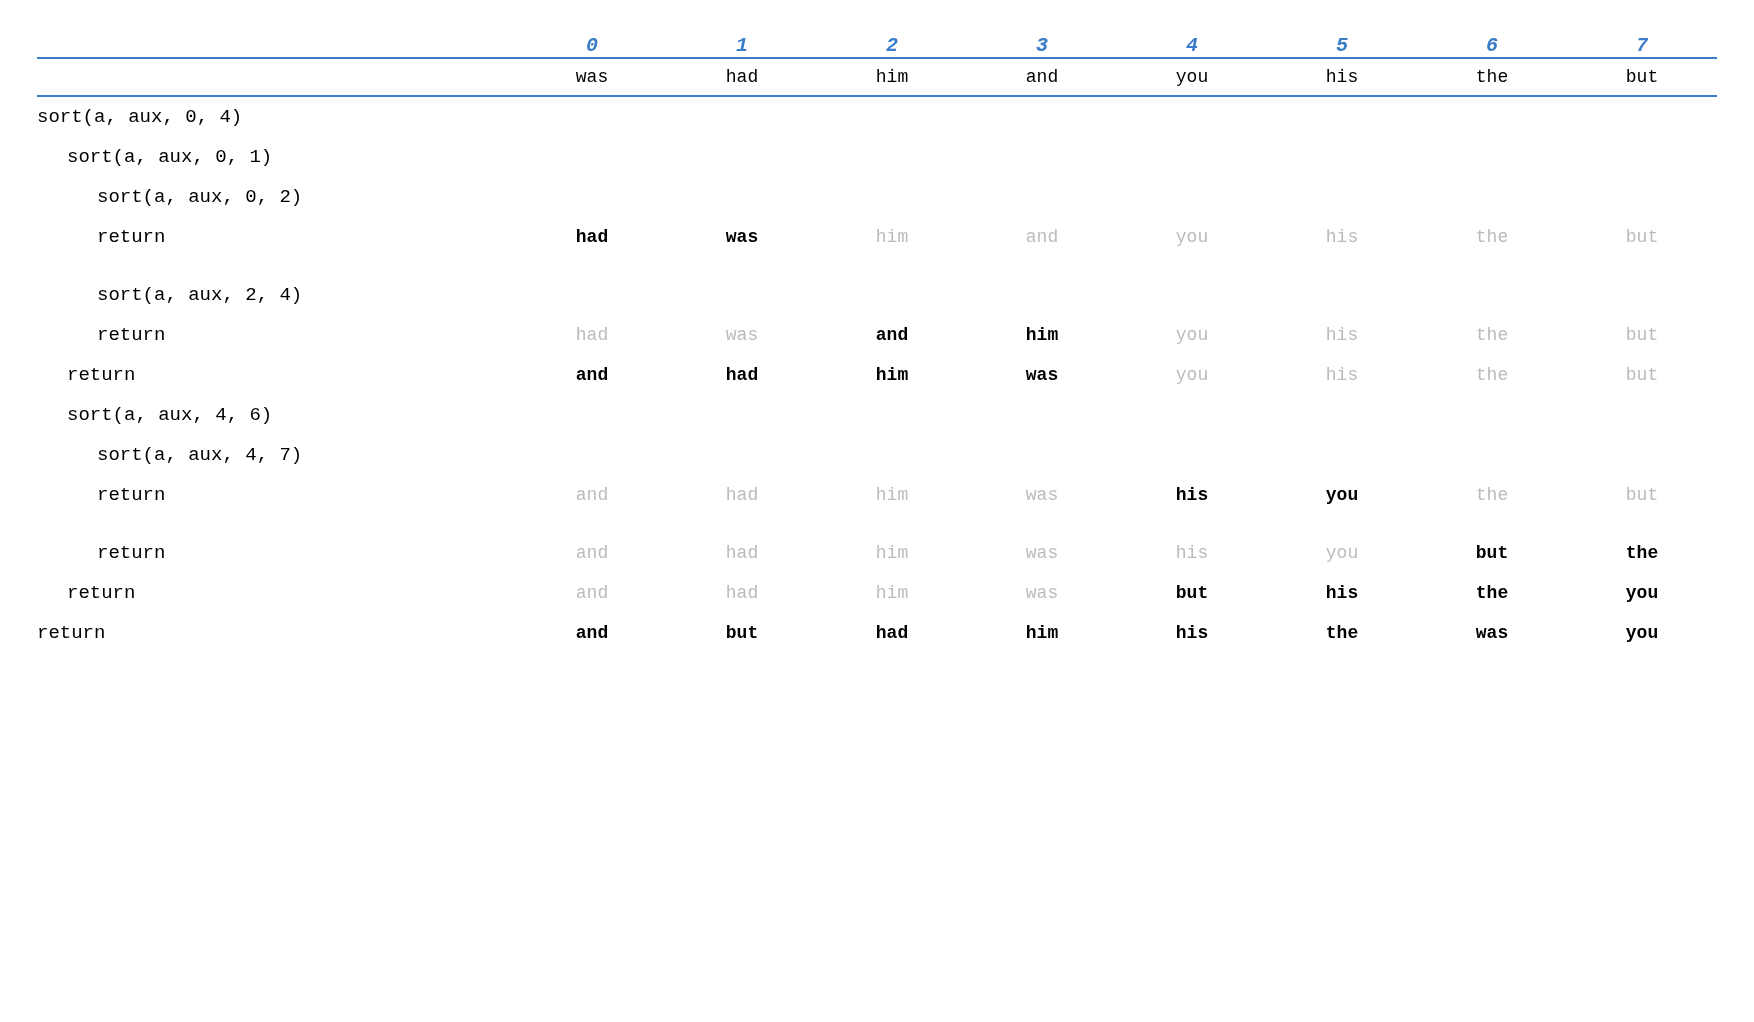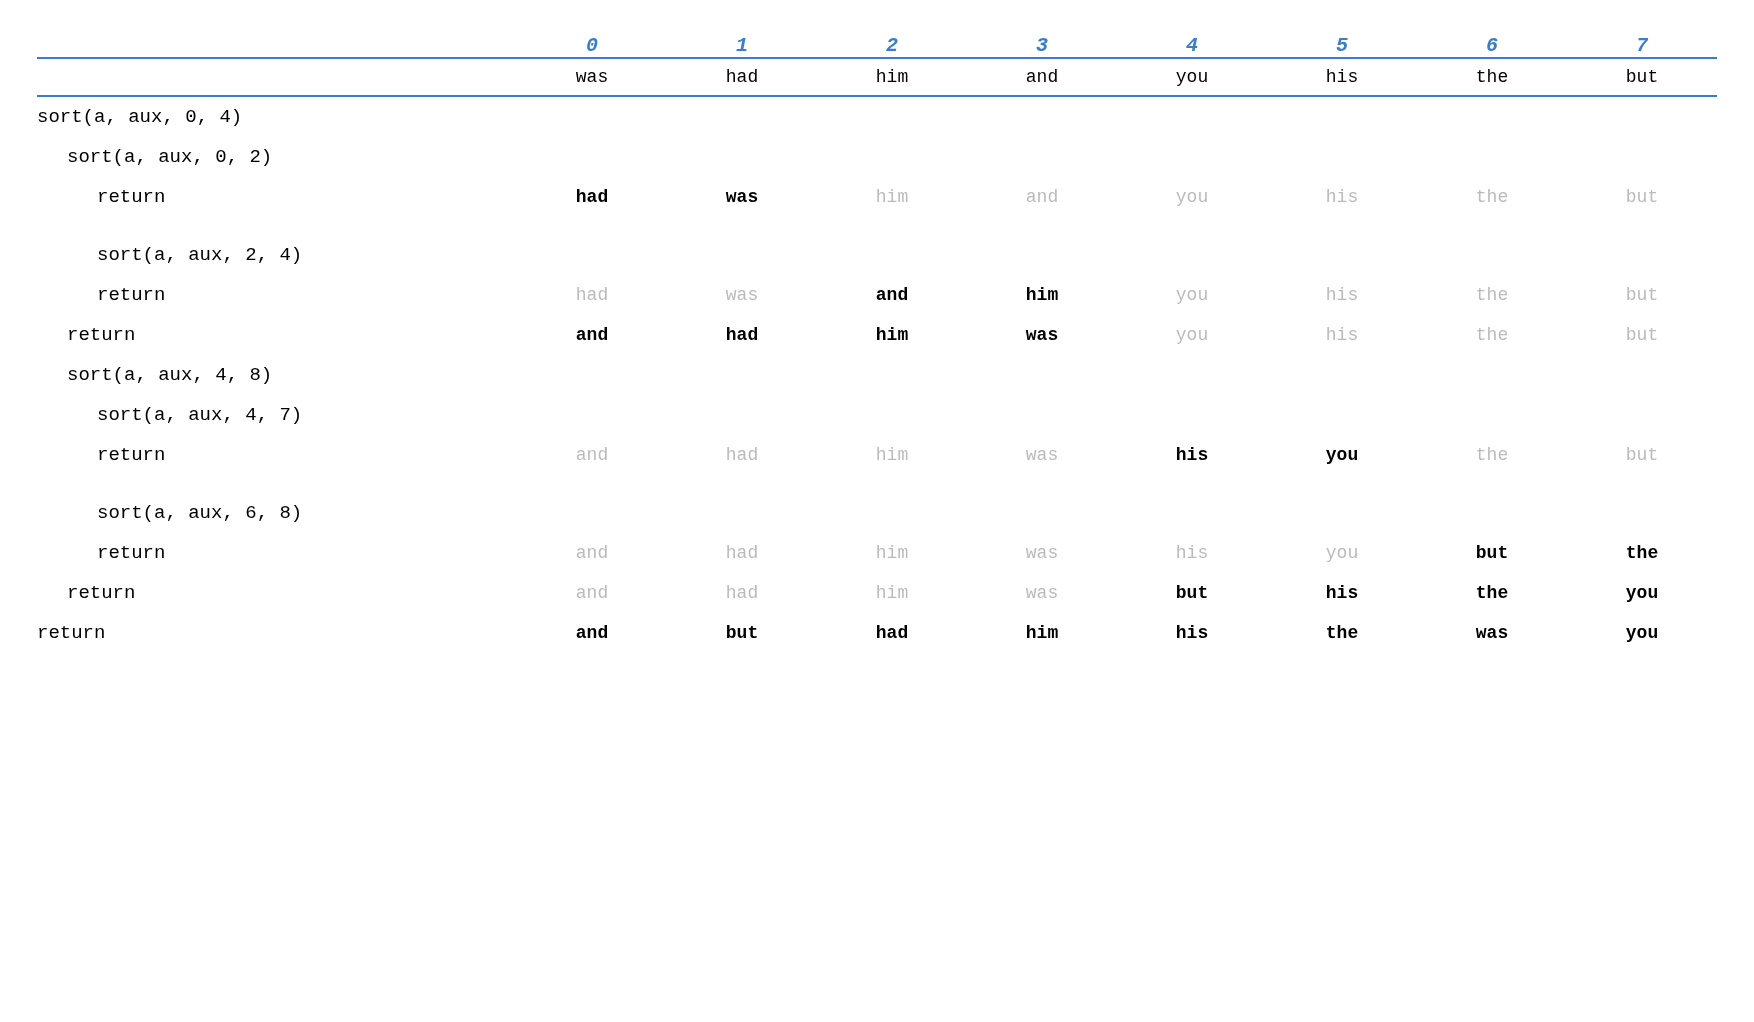--- a/index.html
+++ b/index.html
@@ -48,21 +48,25 @@
         <div style="flex: 1 1 0%; text-align: center; font-size: 18px; font-family: &quot;Courier New&quot;, monospace; color: rgb(0, 0, 0);">but</div>
       </div>
   </div>
 
   <div id="main-rows">
       <div style="display: flex; align-items: center;">
         <div style="width: 480px; flex-shrink: 0; font-family: &quot;Courier New&quot;, monospace; font-size: 19px; color: rgb(0, 0, 0); padding: 9px 0px;">sort(a, aux, 0, 4)</div>
         <div style="flex: 1 1 0%; display: flex;"></div>
       </div>
       <div style="display: flex; align-items: center;">
-        <div style="width: 480px; flex-shrink: 0; font-family: &quot;Courier New&quot;, monospace; font-size: 19px; color: rgb(0, 0, 0); padding: 9px 0px 9px 30px;">sort(a, aux, 0, 2)</div>
+        <div style="width: 480px; flex-shrink: 0; font-family: &quot;Courier New&quot;, monospace; font-size: 19px; color: rgb(0, 0, 0); padding: 9px 0px 9px 30px;">sort(a, aux, 0, 1)</div>
+        <div style="flex: 1 1 0%; display: flex;"></div>
+      </div>
+      <div style="display: flex; align-items: center;">
+        <div style="width: 480px; flex-shrink: 0; font-family: &quot;Courier New&quot;, monospace; font-size: 19px; color: rgb(0, 0, 0); padding: 9px 0px 9px 60px;">sort(a, aux, 0, 2)</div>
         <div style="flex: 1 1 0%; display: flex;"></div>
       </div>
       <div style="display: flex; align-items: center;">
         <div style="width: 480px; flex-shrink: 0; font-family: &quot;Courier New&quot;, monospace; font-size: 19px; color: rgb(0, 0, 0); padding: 9px 0px 9px 60px;">return</div>
         <div style="flex: 1 1 0%; display: flex;">
           <div style="flex: 1 1 0%; text-align: center; font-family: &quot;Courier New&quot;, monospace; font-size: 18px; padding: 9px 0px; color: rgb(0, 0, 0); font-weight: bold;">had</div>
           <div style="flex: 1 1 0%; text-align: center; font-family: &quot;Courier New&quot;, monospace; font-size: 18px; padding: 9px 0px; color: rgb(0, 0, 0); font-weight: bold;">was</div>
           <div style="flex: 1 1 0%; text-align: center; font-family: &quot;Courier New&quot;, monospace; font-size: 18px; padding: 9px 0px; color: rgb(187, 187, 187); font-weight: normal;">him</div>
           <div style="flex: 1 1 0%; text-align: center; font-family: &quot;Courier New&quot;, monospace; font-size: 18px; padding: 9px 0px; color: rgb(187, 187, 187); font-weight: normal;">and</div>
           <div style="flex: 1 1 0%; text-align: center; font-family: &quot;Courier New&quot;, monospace; font-size: 18px; padding: 9px 0px; color: rgb(187, 187, 187); font-weight: normal;">you</div>
@@ -99,21 +103,21 @@
           <div style="flex: 1 1 0%; text-align: center; font-family: &quot;Courier New&quot;, monospace; font-size: 18px; padding: 9px 0px; color: rgb(0, 0, 0); font-weight: bold;">had</div>
           <div style="flex: 1 1 0%; text-align: center; font-family: &quot;Courier New&quot;, monospace; font-size: 18px; padding: 9px 0px; color: rgb(0, 0, 0); font-weight: bold;">him</div>
           <div style="flex: 1 1 0%; text-align: center; font-family: &quot;Courier New&quot;, monospace; font-size: 18px; padding: 9px 0px; color: rgb(0, 0, 0); font-weight: bold;">was</div>
           <div style="flex: 1 1 0%; text-align: center; font-family: &quot;Courier New&quot;, monospace; font-size: 18px; padding: 9px 0px; color: rgb(187, 187, 187); font-weight: normal;">you</div>
           <div style="flex: 1 1 0%; text-align: center; font-family: &quot;Courier New&quot;, monospace; font-size: 18px; padding: 9px 0px; color: rgb(187, 187, 187); font-weight: normal;">his</div>
           <div style="flex: 1 1 0%; text-align: center; font-family: &quot;Courier New&quot;, monospace; font-size: 18px; padding: 9px 0px; color: rgb(187, 187, 187); font-weight: normal;">the</div>
           <div style="flex: 1 1 0%; text-align: center; font-family: &quot;Courier New&quot;, monospace; font-size: 18px; padding: 9px 0px; color: rgb(187, 187, 187); font-weight: normal;">but</div>
         </div>
       </div>
       <div style="display: flex; align-items: center;">
-        <div style="width: 480px; flex-shrink: 0; font-family: &quot;Courier New&quot;, monospace; font-size: 19px; color: rgb(0, 0, 0); padding: 9px 0px 9px 30px;">sort(a, aux, 4, 8)</div>
+        <div style="width: 480px; flex-shrink: 0; font-family: &quot;Courier New&quot;, monospace; font-size: 19px; color: rgb(0, 0, 0); padding: 9px 0px 9px 30px;">sort(a, aux, 4, 6)</div>
         <div style="flex: 1 1 0%; display: flex;"></div>
       </div>
       <div style="display: flex; align-items: center;">
         <div style="width: 480px; flex-shrink: 0; font-family: &quot;Courier New&quot;, monospace; font-size: 19px; color: rgb(0, 0, 0); padding: 9px 0px 9px 60px;">sort(a, aux, 4, 7)</div>
         <div style="flex: 1 1 0%; display: flex;"></div>
       </div>
       <div style="display: flex; align-items: center;">
         <div style="width: 480px; flex-shrink: 0; font-family: &quot;Courier New&quot;, monospace; font-size: 19px; color: rgb(0, 0, 0); padding: 9px 0px 9px 60px;">return</div>
         <div style="flex: 1 1 0%; display: flex;">
           <div style="flex: 1 1 0%; text-align: center; font-family: &quot;Courier New&quot;, monospace; font-size: 18px; padding: 9px 0px; color: rgb(187, 187, 187); font-weight: normal;">and</div>
@@ -121,24 +125,20 @@
           <div style="flex: 1 1 0%; text-align: center; font-family: &quot;Courier New&quot;, monospace; font-size: 18px; padding: 9px 0px; color: rgb(187, 187, 187); font-weight: normal;">him</div>
           <div style="flex: 1 1 0%; text-align: center; font-family: &quot;Courier New&quot;, monospace; font-size: 18px; padding: 9px 0px; color: rgb(187, 187, 187); font-weight: normal;">was</div>
           <div style="flex: 1 1 0%; text-align: center; font-family: &quot;Courier New&quot;, monospace; font-size: 18px; padding: 9px 0px; color: rgb(0, 0, 0); font-weight: bold;">his</div>
           <div style="flex: 1 1 0%; text-align: center; font-family: &quot;Courier New&quot;, monospace; font-size: 18px; padding: 9px 0px; color: rgb(0, 0, 0); font-weight: bold;">you</div>
           <div style="flex: 1 1 0%; text-align: center; font-family: &quot;Courier New&quot;, monospace; font-size: 18px; padding: 9px 0px; color: rgb(187, 187, 187); font-weight: normal;">the</div>
           <div style="flex: 1 1 0%; text-align: center; font-family: &quot;Courier New&quot;, monospace; font-size: 18px; padding: 9px 0px; color: rgb(187, 187, 187); font-weight: normal;">but</div>
         </div>
       </div>
       <div style="display: flex; align-items: center;">
         <div style="width: 480px; flex-shrink: 0; font-family: &quot;Courier New&quot;, monospace; font-size: 19px; color: rgb(0, 0, 0); padding: 9px 0px;"></div>
-        <div style="flex: 1 1 0%; display: flex;"></div>
-      </div>
-      <div style="display: flex; align-items: center;">
-        <div style="width: 480px; flex-shrink: 0; font-family: &quot;Courier New&quot;, monospace; font-size: 19px; color: rgb(0, 0, 0); padding: 9px 0px 9px 60px;">sort(a, aux, 6, 8)</div>
         <div style="flex: 1 1 0%; display: flex;"></div>
       </div>
       <div style="display: flex; align-items: center;">
         <div style="width: 480px; flex-shrink: 0; font-family: &quot;Courier New&quot;, monospace; font-size: 19px; color: rgb(0, 0, 0); padding: 9px 0px 9px 60px;">return</div>
         <div style="flex: 1 1 0%; display: flex;">
           <div style="flex: 1 1 0%; text-align: center; font-family: &quot;Courier New&quot;, monospace; font-size: 18px; padding: 9px 0px; color: rgb(187, 187, 187); font-weight: normal;">and</div>
           <div style="flex: 1 1 0%; text-align: center; font-family: &quot;Courier New&quot;, monospace; font-size: 18px; padding: 9px 0px; color: rgb(187, 187, 187); font-weight: normal;">had</div>
           <div style="flex: 1 1 0%; text-align: center; font-family: &quot;Courier New&quot;, monospace; font-size: 18px; padding: 9px 0px; color: rgb(187, 187, 187); font-weight: normal;">him</div>
           <div style="flex: 1 1 0%; text-align: center; font-family: &quot;Courier New&quot;, monospace; font-size: 18px; padding: 9px 0px; color: rgb(187, 187, 187); font-weight: normal;">was</div>
           <div style="flex: 1 1 0%; text-align: center; font-family: &quot;Courier New&quot;, monospace; font-size: 18px; padding: 9px 0px; color: rgb(187, 187, 187); font-weight: normal;">his</div>

